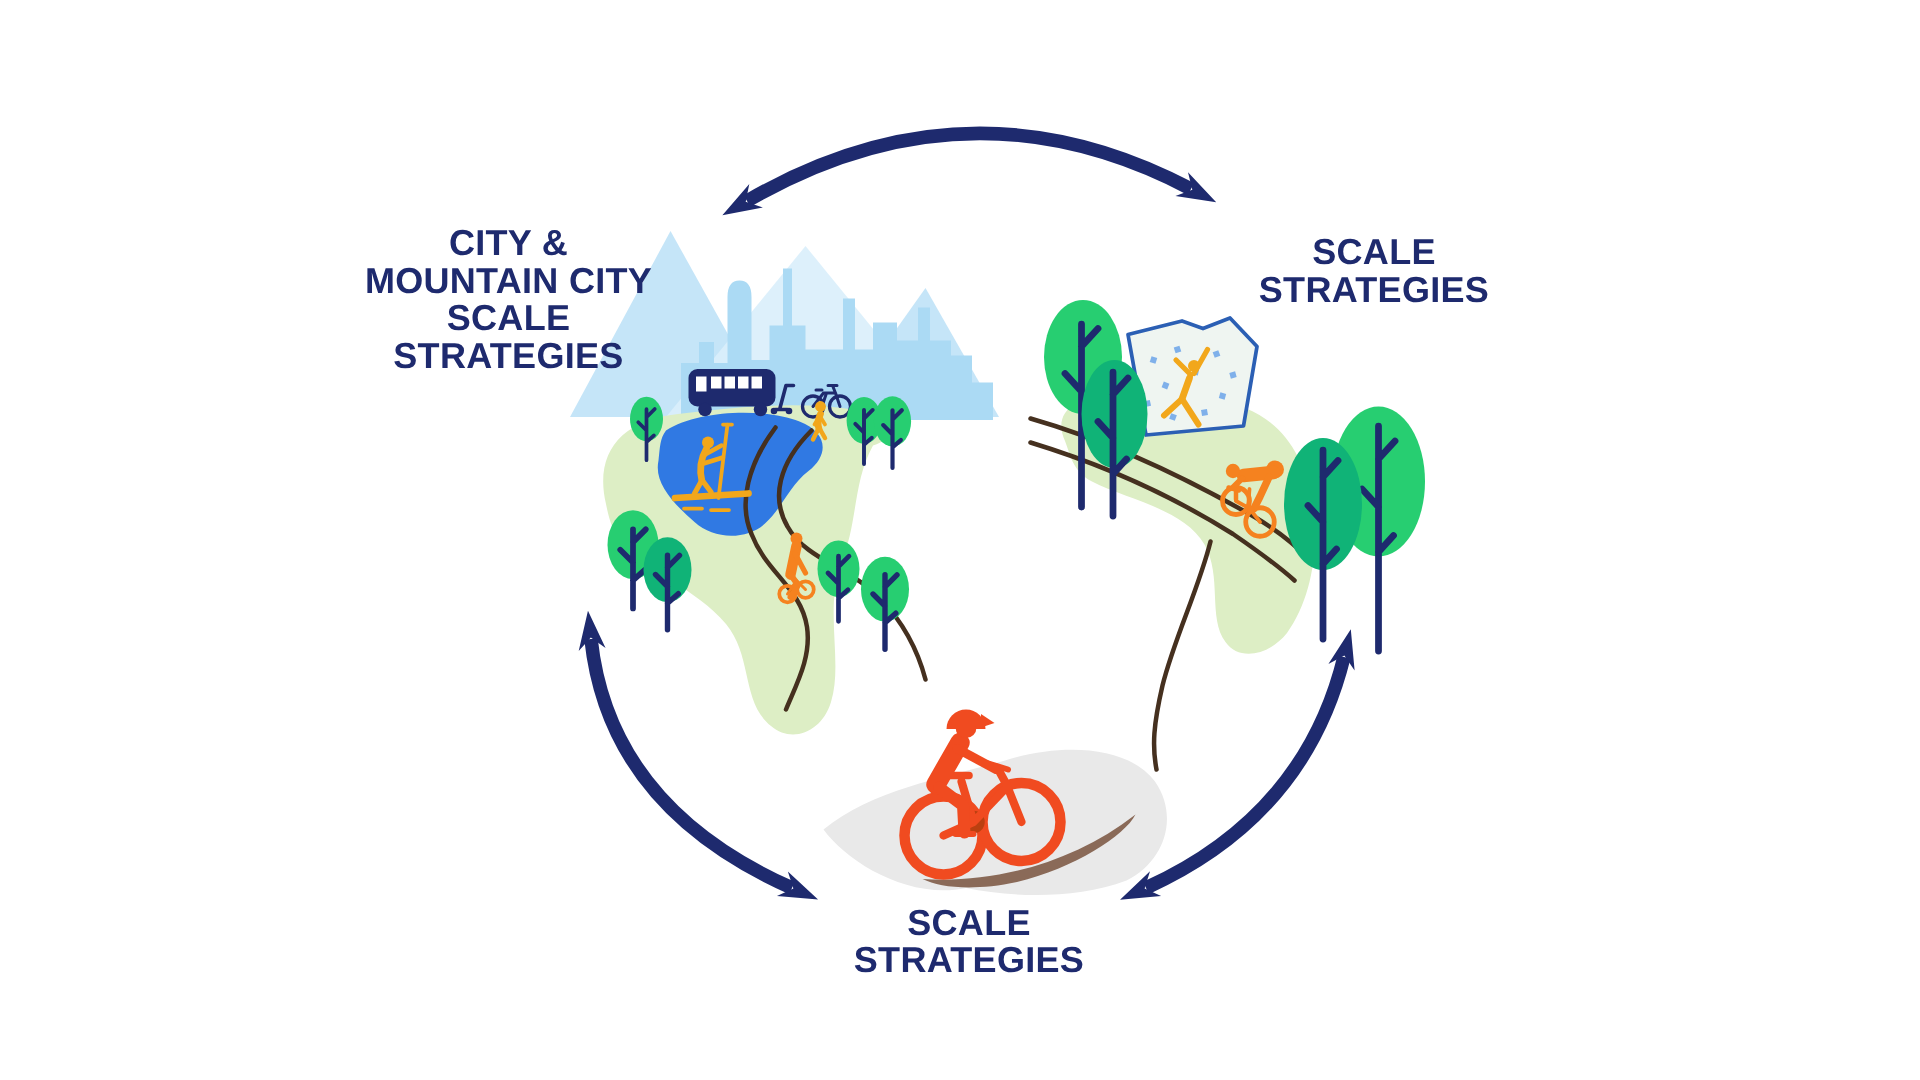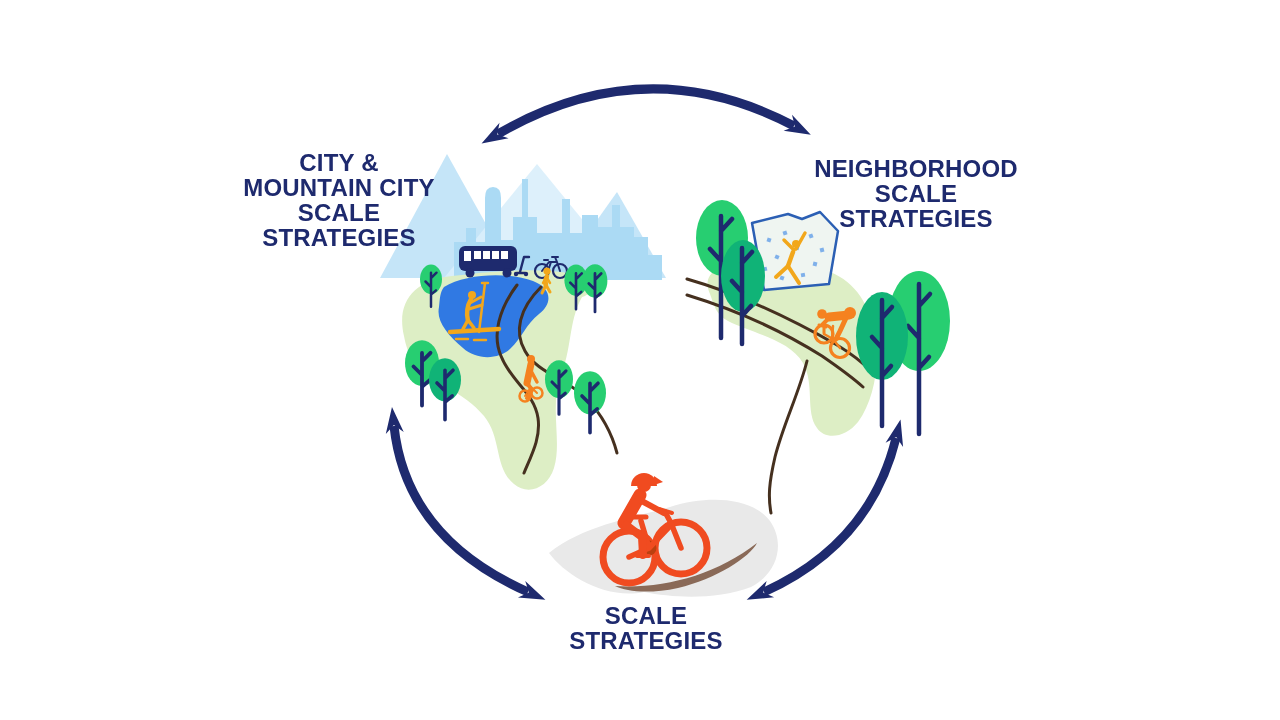--- a/index.html
+++ b/index.html
@@ -214,21 +214,20 @@
   </g>
 </svg>
 
   <div class="label" style="left:183px;top:124px;width:280px;">
     <div>CITY &amp;</div>
     <div>MOUNTAIN CITY</div>
     <div>SCALE</div>
     <div>STRATEGIES</div>
   </div>
   <div class="label" style="left:780px;top:130px;width:240px;">
-    <div>NEIGHBORHOOD</div>
     <div>SCALE</div>
     <div>STRATEGIES</div>
   </div>
   <div class="label" style="left:510px;top:577px;width:240px;">
     <div>SCALE</div>
     <div>STRATEGIES</div>
   </div>
 </div>
 
 </body></html>

